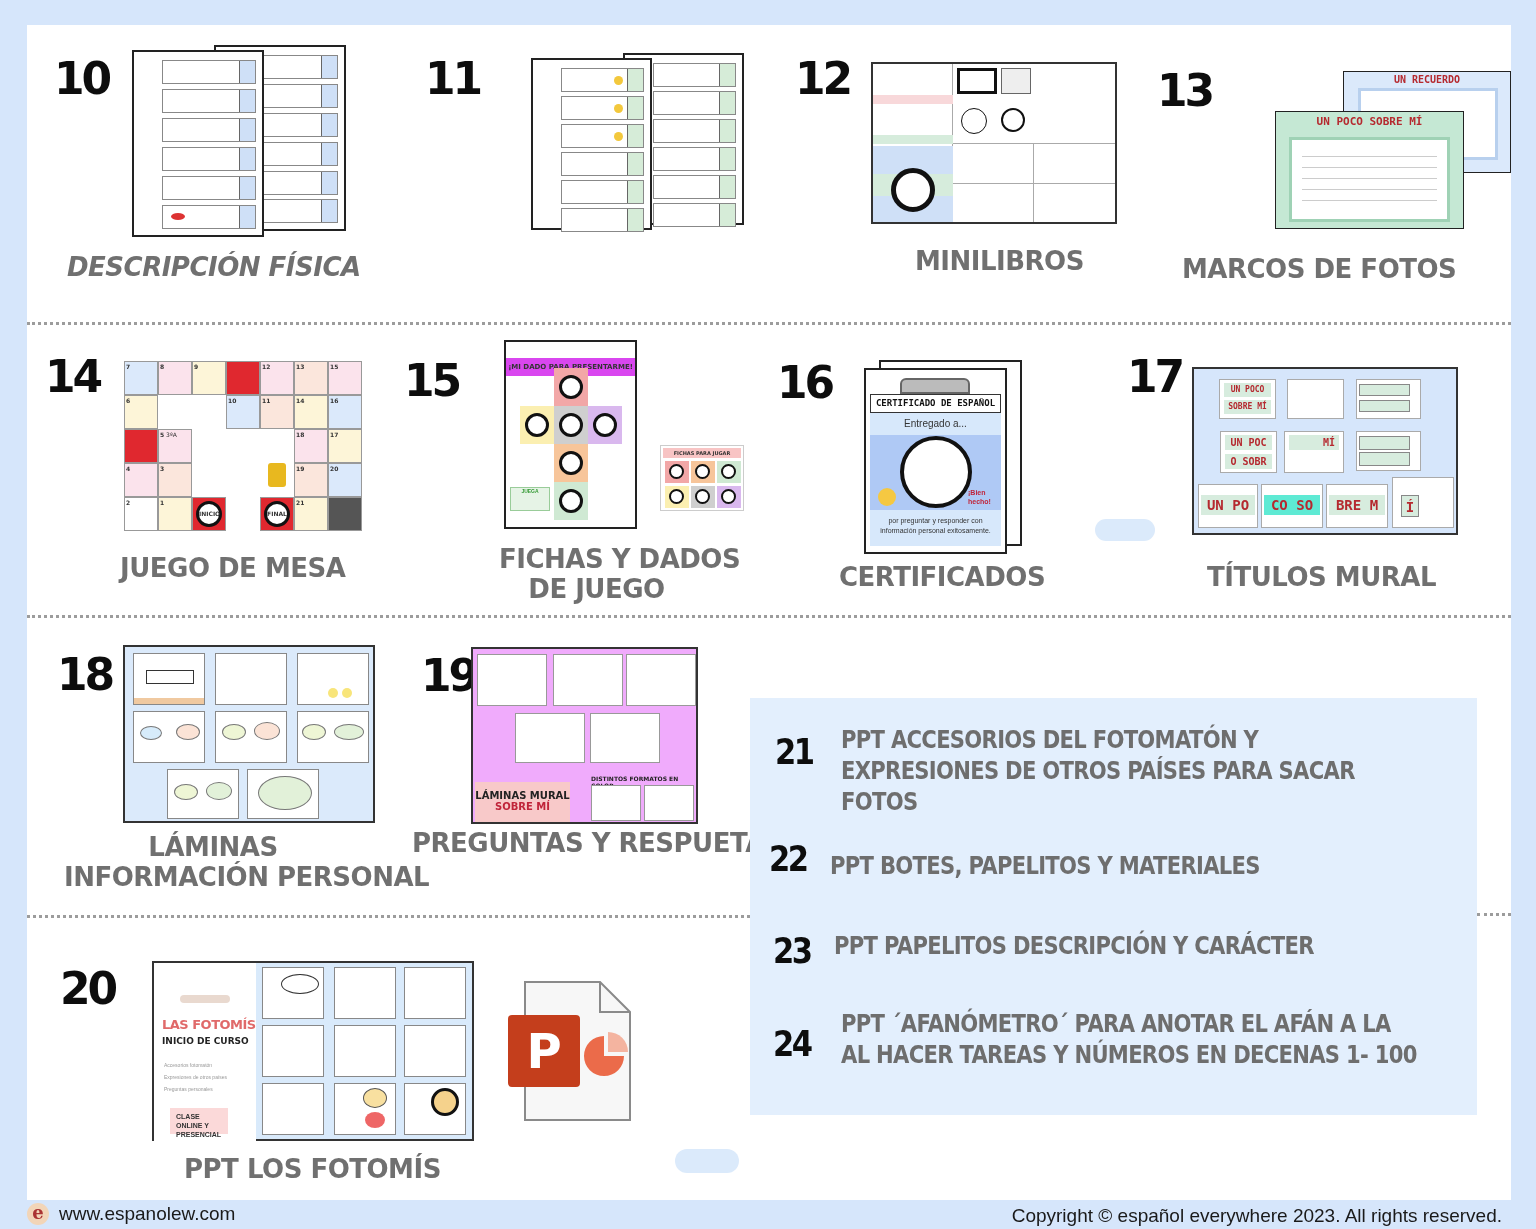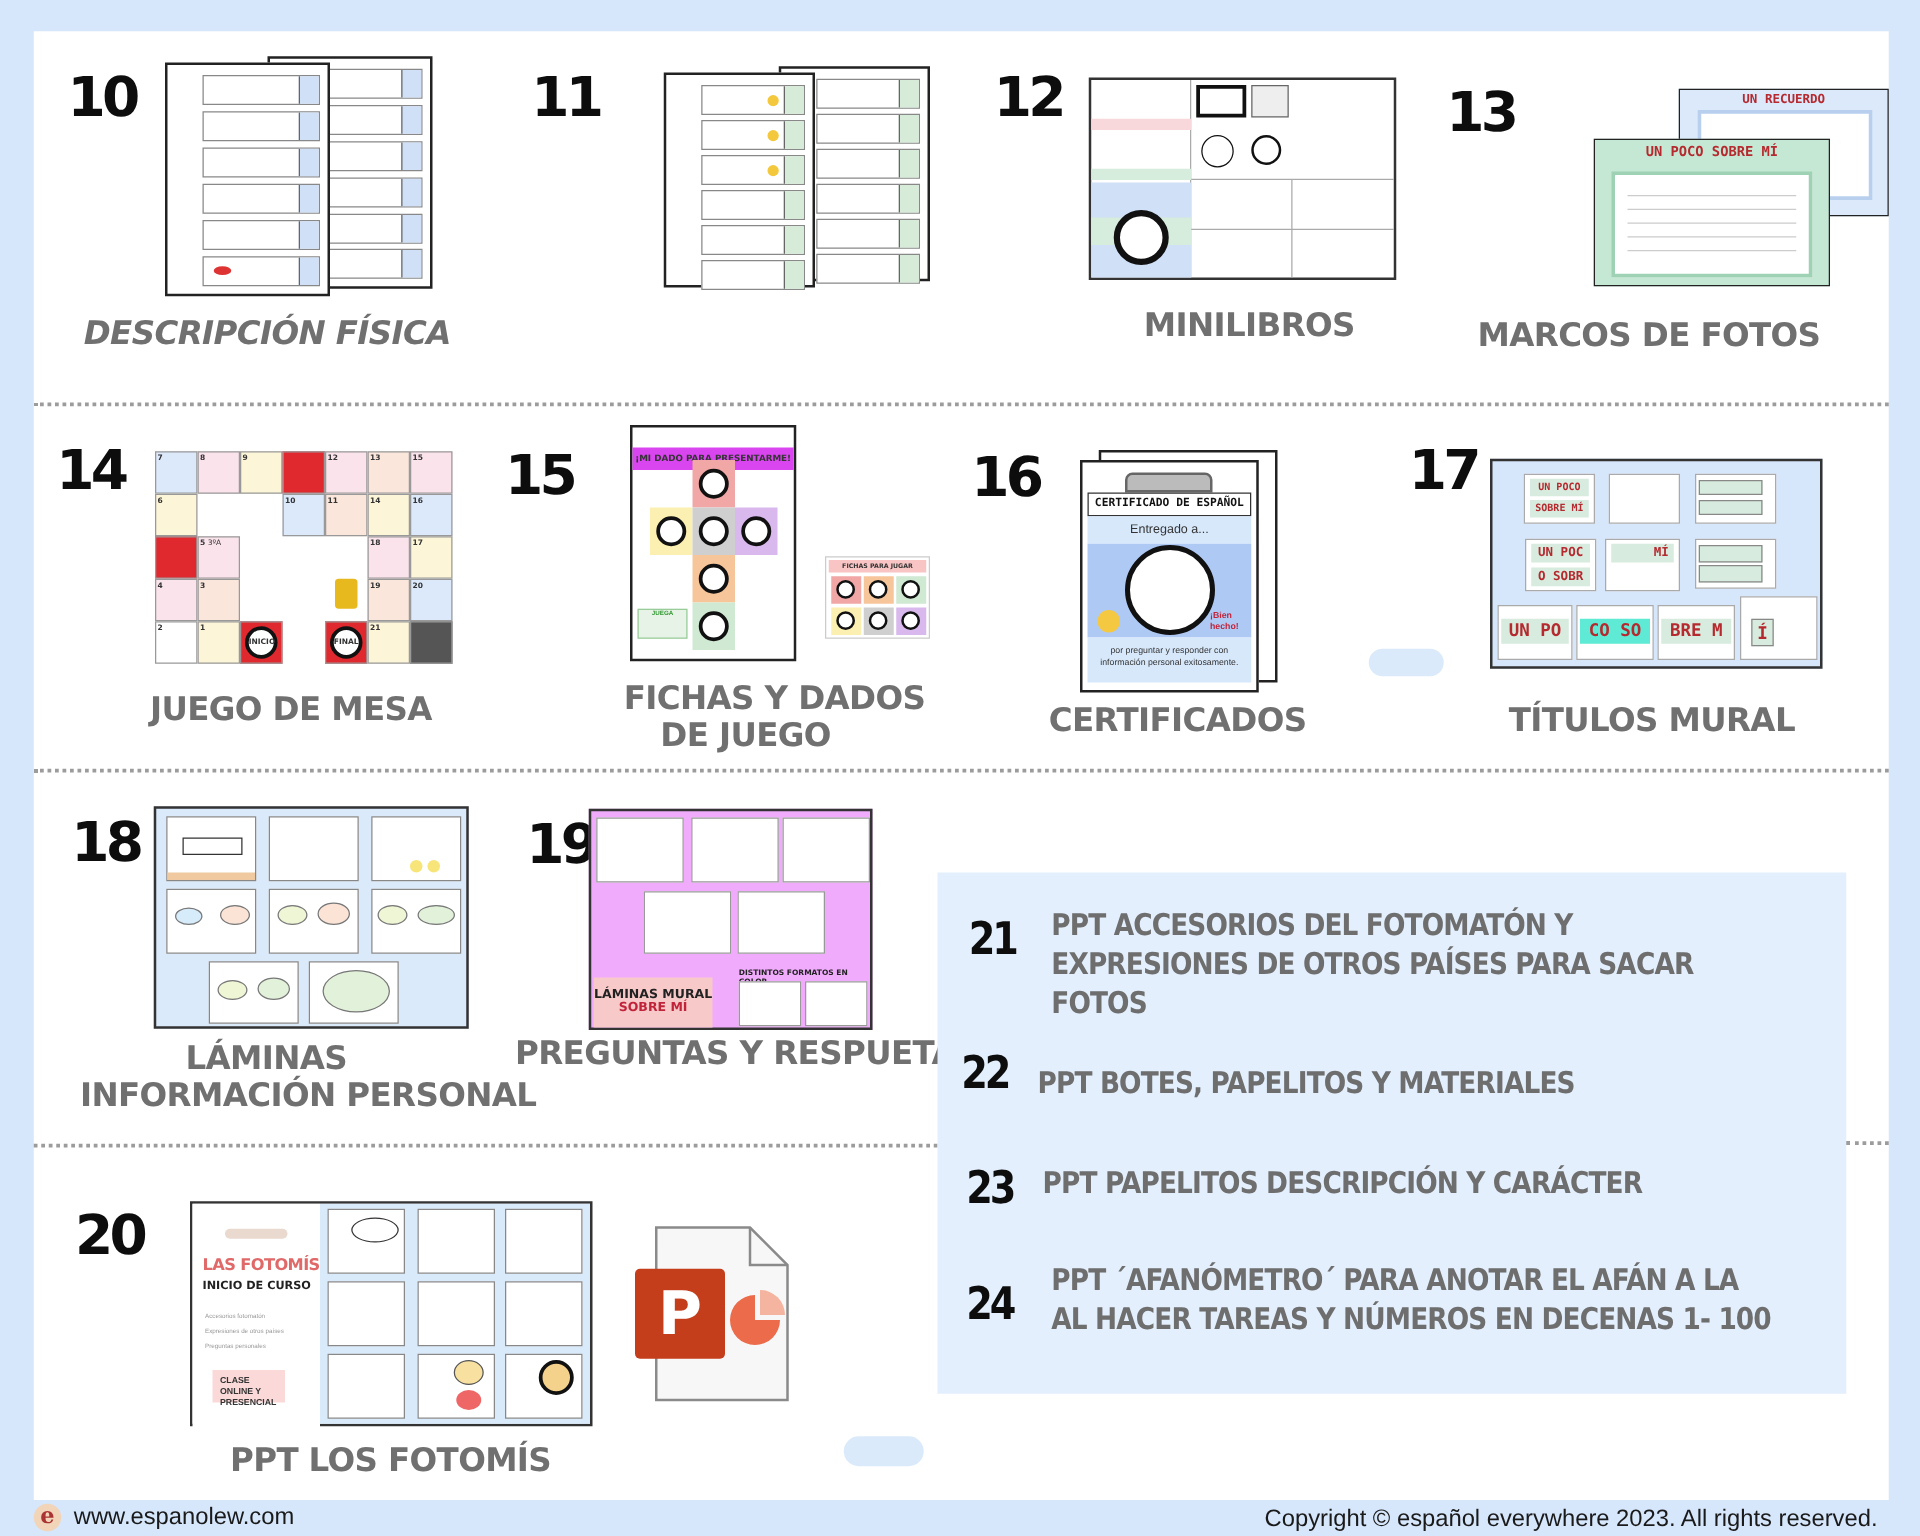--- a/index.html
+++ b/index.html
@@ -390,21 +390,21 @@
     </div>
     <div class="ib-num" style="left:23px;top:325px;">24</div>
     <div class="ib-text" style="left:91px;top:311px;">
       <div>PPT ´AFANÓMETRO´ PARA ANOTAR EL AFÁN A LA</div>
       <div>AL HACER TAREAS Y NÚMEROS EN DECENAS 1- 100</div>
     </div>
   </div>
 
   <div class="num big" style="left:33px;top:942px;">20</div>
   <div class="abs" style="left:125px;top:936px;width:322px;height:180px;border:2px solid #333;background:#fff;">
-    <div class="abs" style="left:0;top:0;width:102px;height:196px;background:#fff;">
+    <div class="abs" style="left:0;top:12px;width:102px;height:196px;background:#fff;">
       <div class="abs" style="left:26px;top:20px;width:50px;height:8px;background:#e9d9cf;border-radius:4px;"></div>
       <div class="abs" style="left:8px;top:42px;font-size:13px;font-weight:bold;color:#e06a6a;font-family:'DejaVu Sans',sans-serif;white-space:nowrap;letter-spacing:-0.5px;">LAS FOTOMÍS</div>
       <div class="abs" style="left:8px;top:61px;font-size:9px;font-weight:bold;color:#222;font-family:'DejaVu Sans',sans-serif;white-space:nowrap;">INICIO DE CURSO</div>
       <div class="abs" style="left:10px;top:84px;font-size:5px;color:#999;white-space:nowrap;line-height:12px;">
         <div>Accesorios fotomatón</div>
         <div>Expresiones de otros países</div>
         <div>Preguntas personales</div>
       </div>
       <div class="abs" style="left:16px;top:133px;width:58px;height:26px;background:#fbd9d9;font-size:7px;font-weight:bold;color:#333;padding:4px 6px;line-height:9px;">CLASE ONLINE Y PRESENCIAL</div>
     </div>

